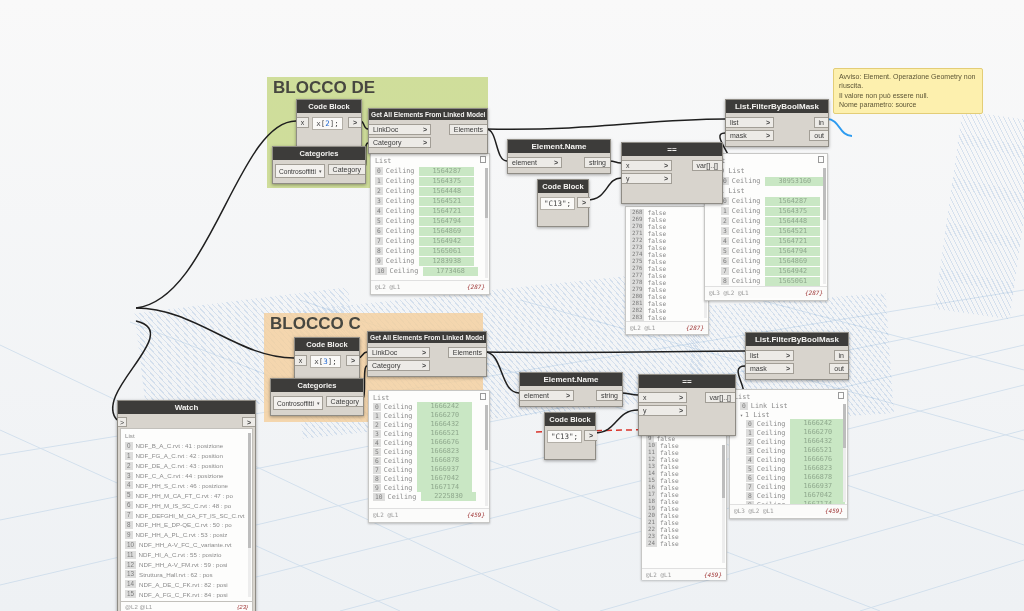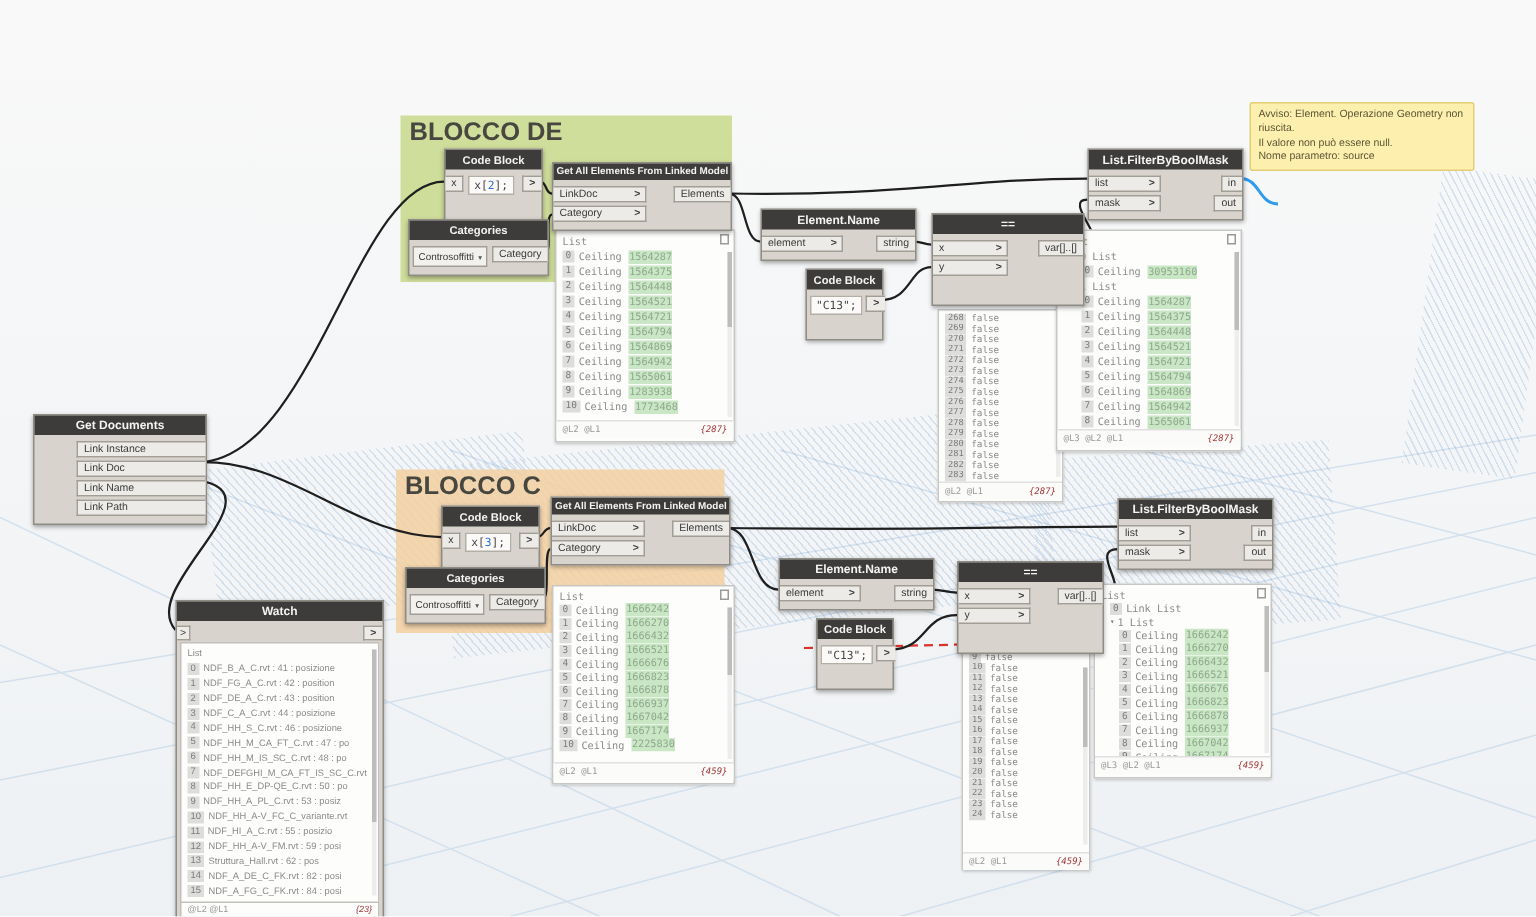--- a/index.html
+++ b/index.html
@@ -41,21 +41,21 @@
   .prow{display:flex;align-items:center;height:10px;padding-left:4px;white-space:nowrap;overflow:hidden;}
   .tight .prow{height:7px;}
   .mid .prow{height:9px;}
   .lv1{padding-left:10px;}
   .lv2{padding-left:16px;}
   .arr{font-size:5px;color:#777;margin-right:2px;}
   .idx{background:#dddddc;color:#7b7b7b;font-size:6.3px;padding:0 2px;margin-right:3px;line-height:8px;}
   .tight .idx{font-size:5.8px;line-height:7px;}
   .txt{font-size:6.8px;color:#8b8b8b;}
   .tight .txt{font-size:6.2px;}
-  .chip{background:#c9e7c4;color:#8fa88d;font-size:6.8px;padding:0 0;margin-left:5px;line-height:9px;}
+  .chip{background:#c9e7c4;color:#8fa88d;font-size:6.8px;padding:0 13px;margin-left:5px;line-height:9px;}
   .bfoot{display:flex;justify-content:space-between;border-top:1px solid #e0e0e0;font-size:6px;color:#9a9a9a;padding:2px 4px;background:#fbfbfa;}
   .bcount{color:#a03737;font-style:italic;}
   .pinicon{position:absolute;top:2px;right:3px;width:4px;height:5px;border:1px solid #9a9a9a;}
   .sbar{position:absolute;top:14px;right:1px;width:3px;bottom:16px;background:#ededed;}
   .sthumb{width:3px;height:45%;background:#bdbdbd;}
   
   .wlist{background:#fdfdfc;border:1px solid #c2c0bb;margin:0 2px;}
   .wlist .prow{height:9.9px;}
   .wlist .txt{font-size:6.2px;color:#8b8b8b;}
 </style>
@@ -553,37 +553,20 @@
       </div>
     <div class="bfoot">
         <span>@L3 @L2 @L1</span>
         <span class="bcount">{459}</span>
       </div>
     <div class="sbar">
         <div class="sthumb"></div>
       </div>
   </div>
 
-  <div class="node" style="left:22px;top:276px;width:114px;">
-    <div class="nhead">Get Documents</div>
-    <div class="nbody">
-      <div class="port-row">
-          <span class="pout" style="width:86px;">Link Instance</span>
-        </div>
-      <div class="port-row">
-          <span class="pout" style="width:86px;">Link Doc</span>
-        </div>
-      <div class="port-row">
-          <span class="pout" style="width:86px;">Link Name</span>
-        </div>
-      <div class="port-row">
-          <span class="pout" style="width:86px;">Link Path</span>
-        </div>
-    </div>
-  </div>
 
   <div class="node" style="left:296px;top:99px;width:64px;">
     <div class="nhead" style="font-size:7.5px;">Code Block</div>
     <div class="nbody" style="height:28px;">
       <div class="port-row">
         <span class="pin pxs" style="min-width:12px;">x</span>
         <span class="code"><span>x[</span><span class="num">2</span><span>];</span></span>
         <span class="pout chev" style="margin-left:2px;">&gt;</span>
       </div>
     </div>

